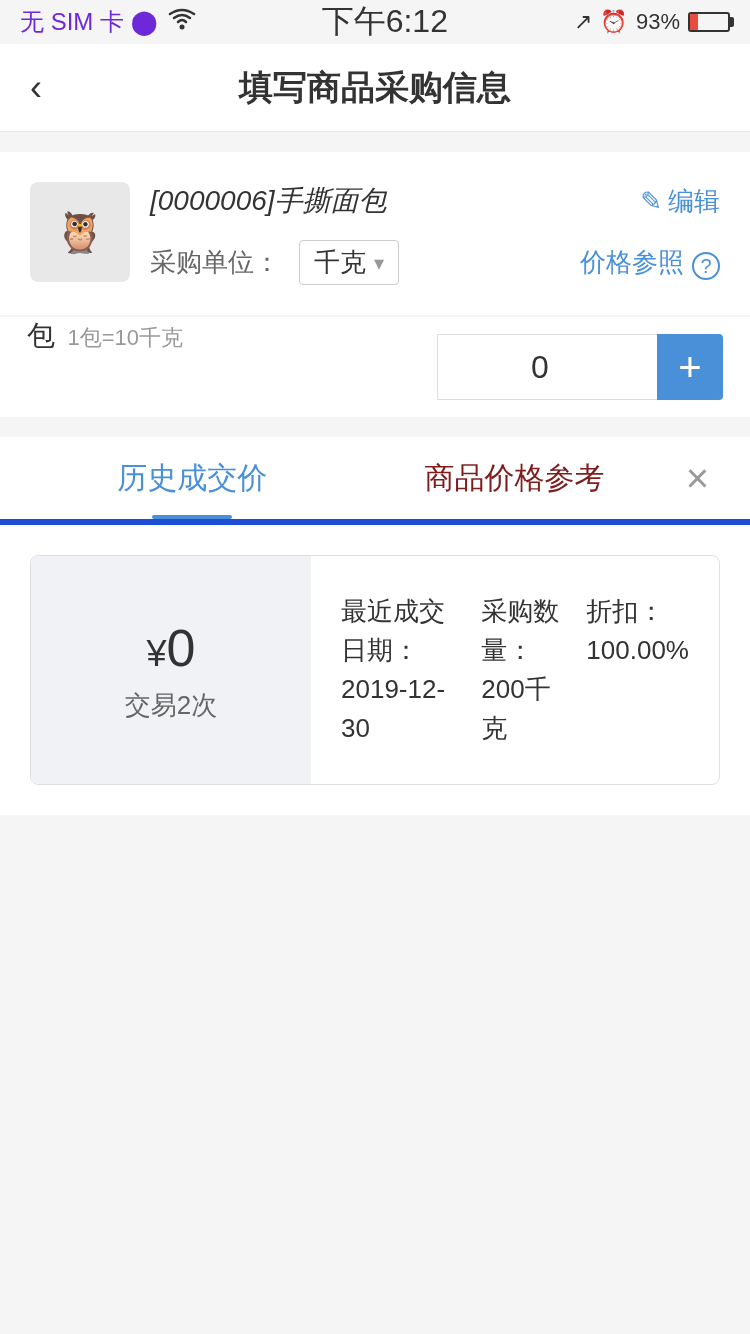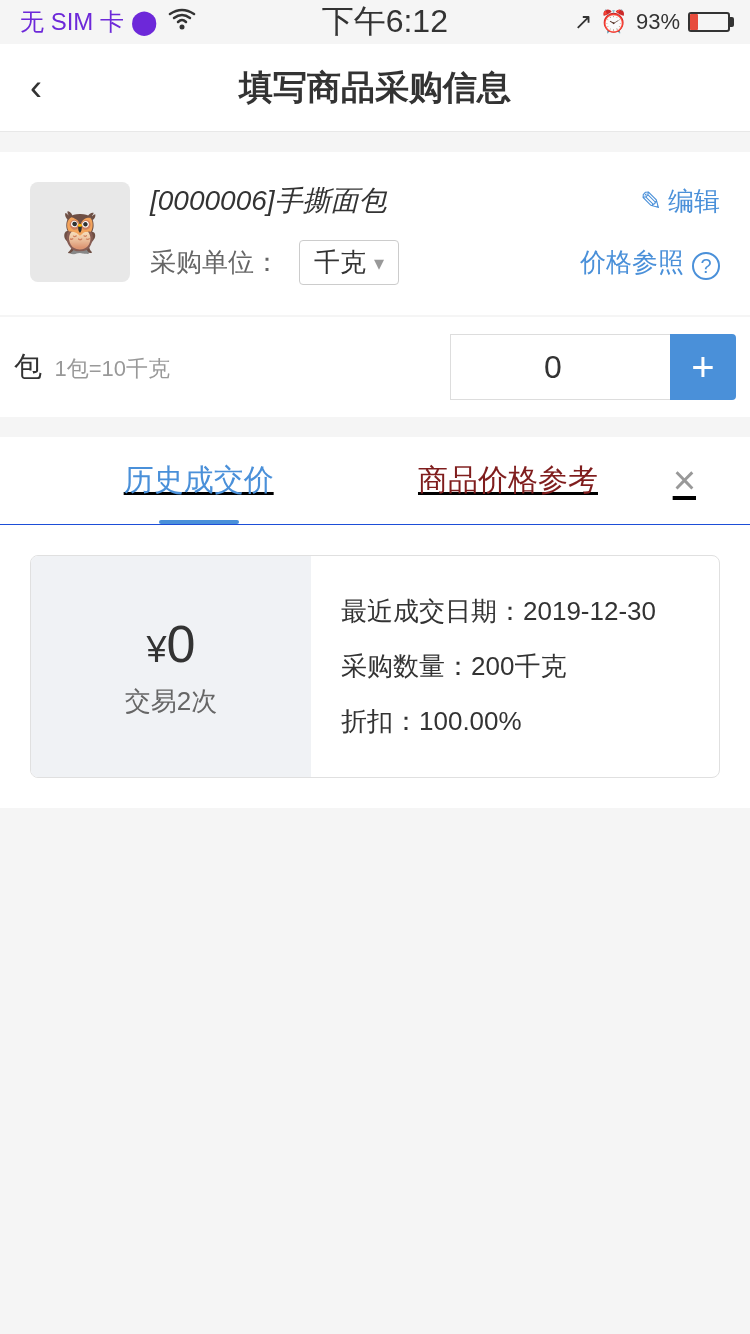--- a/index.html
+++ b/index.html
@@ -179,22 +179,21 @@
       font-size: 20px;
       color: #4a90d9;
     }
 
     
     .quantity-row {
       background: #fff;
       margin-top: 2px;
       height: 100px;
       display: flex;
-      align-items: center;
-      padding: 0 14px;
+      padding: 0 27px;
       gap: 28px;
     }
     .quantity-label {
       font-size: 28px;
       color: #333;
       font-weight: 500;
     }
     .quantity-sublabel {
       font-size: 22px;
       color: #999;
@@ -233,24 +232,23 @@
 
     
     .tab-section {
       background: #fff;
       margin-top: 20px;
     }
     .tab-bar {
       display: flex;
       align-items: center;
       height: 88px;
-      border-bottom: 1px solid #1d4ed8;
-      padding: 0 44px;
+      border-bottom: 6px solid #1d4ed8;
+      padding: 0 31px;
       position: relative;
-      text-decoration: underline;
     }
     .tab-item {
       flex: 1;
       display: flex;
       flex-direction: column;
       align-items: center;
       justify-content: center;
       height: 100%;
       cursor: pointer;
       position: relative;
@@ -311,21 +309,21 @@
     }
     .history-count {
       font-size: 26px;
       color: #666;
       margin-top: 10px;
     }
     .history-card-right {
       flex: 1;
       padding: 36px 30px;
       display: flex;
-      flex-direction: column;
+      flex-direction: row;
       justify-content: center;
       gap: 16px;
     }
     .history-detail-row {
       font-size: 26px;
       color: #333;
       line-height: 1.5;
     }
   </style>
 </head>

